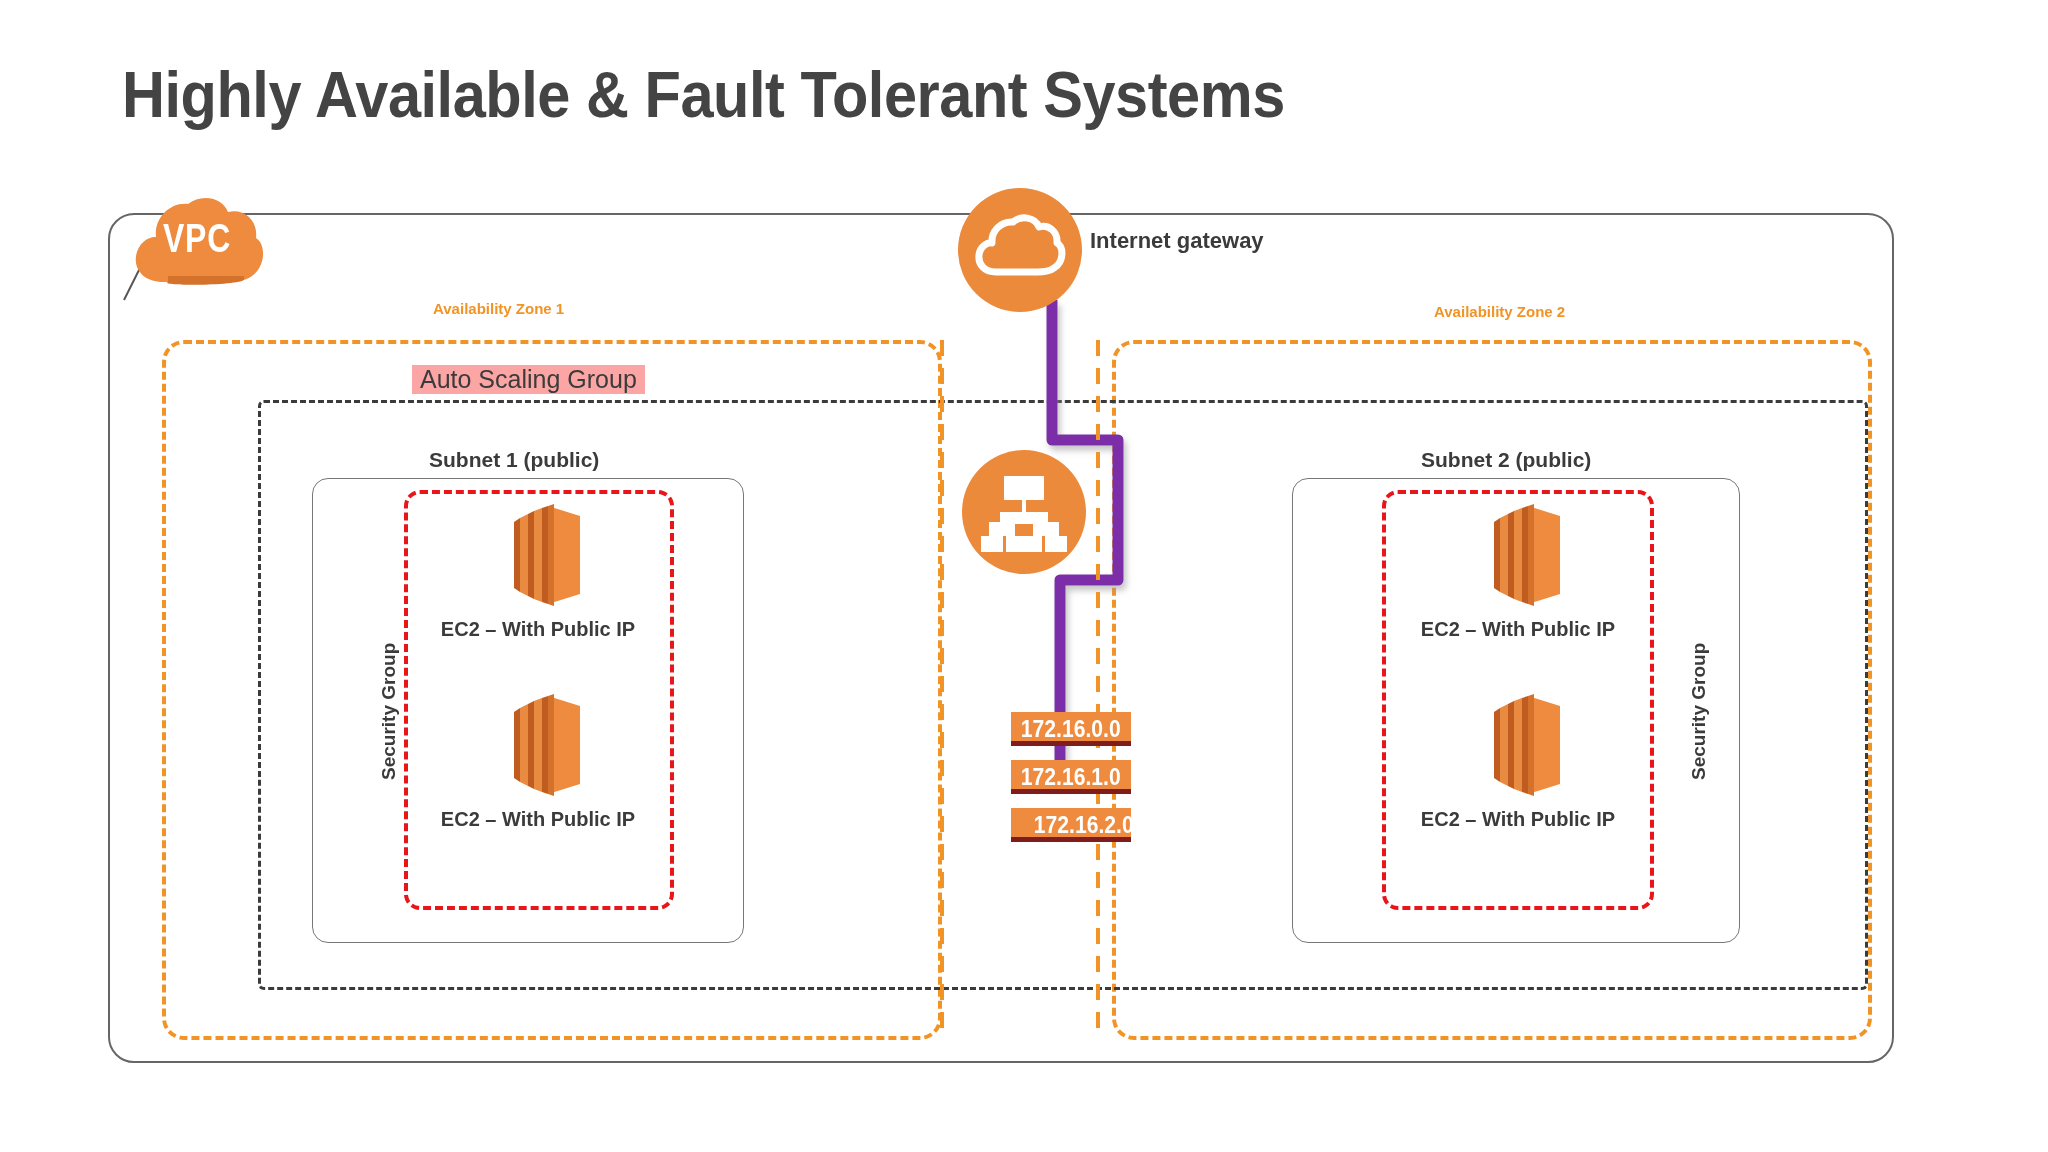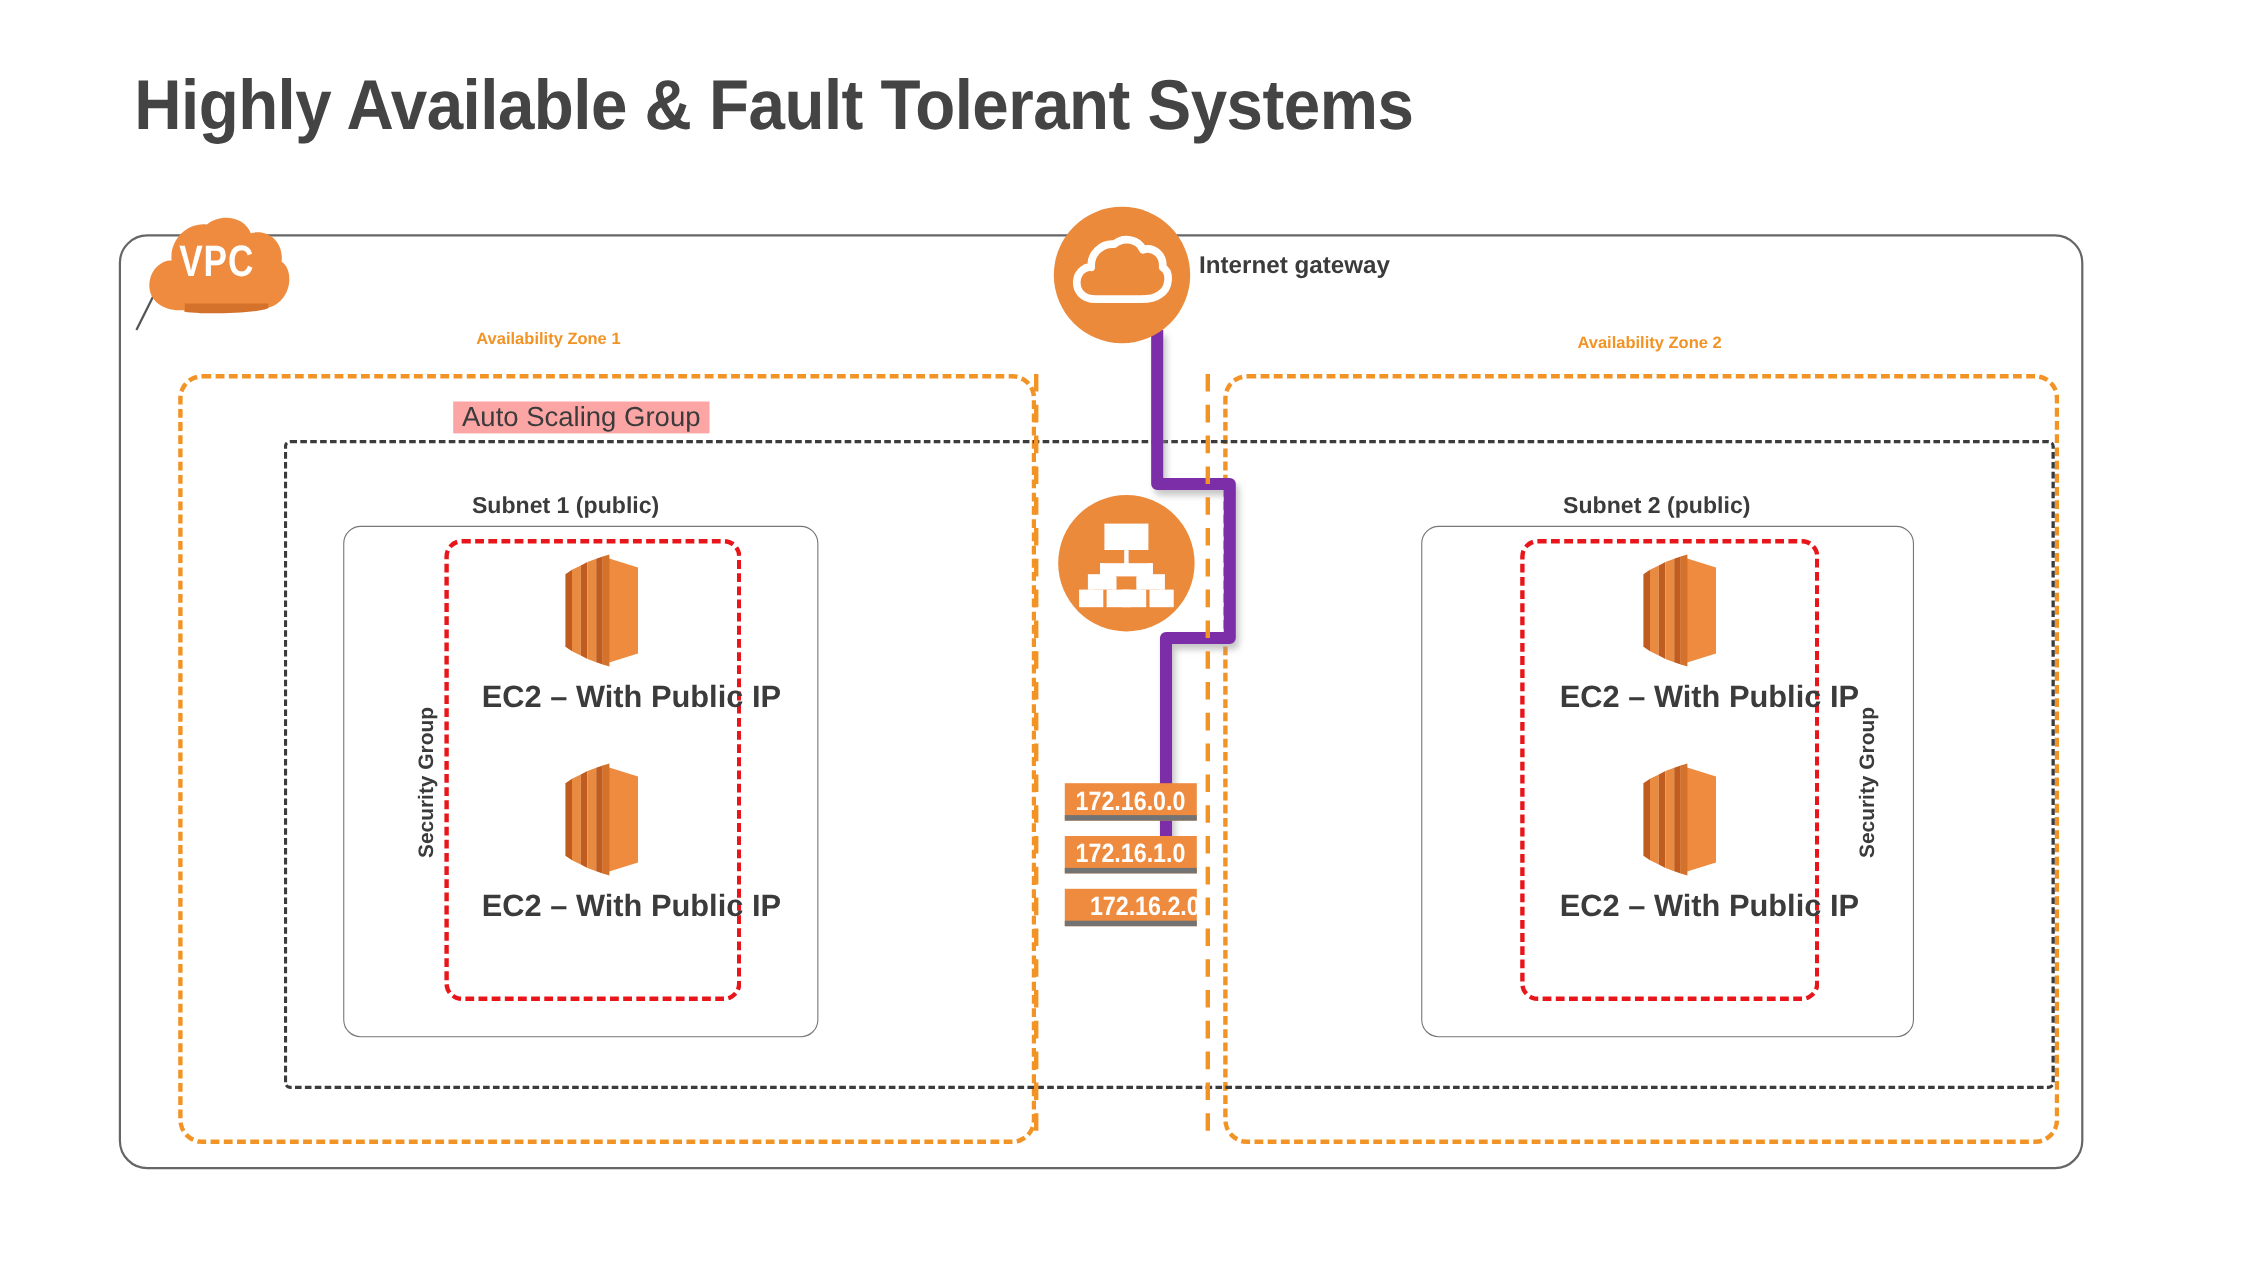--- a/index.html
+++ b/index.html
@@ -140,21 +140,21 @@
   }
   #sg1-label { left: 378px; top: 780px; }
   #sg2-label { left: 1688px; top: 780px; }
 
   
   .ec2 { position: absolute; width: 200px; }
   .ec2 .ec2-icon { position: relative; width: 108px; height: 110px; margin: 0 auto; }
   .ec2 .ec2-label {
     margin-top: 8px;
     text-align: center;
-    font-size: 28px;
+    font-size: 20px;
     font-weight: bold;
     color: #3B3B3B;
     white-space: nowrap;
   }
   #ec2-az1-a { left: 438px; top: 500px; }
   #ec2-az1-b { left: 438px; top: 690px; }
   #ec2-az2-a { left: 1418px; top: 500px; }
   #ec2-az2-b { left: 1418px; top: 690px; }
 
   
@@ -189,29 +189,30 @@
     width: 124px; height: 124px;
     border-radius: 50%;
     background: #EC8A3C;
   }
 
   
   .cidr-chip {
     position: absolute;
     width: 120px; height: 34px;
     background: #EE8B3E;
-    border-bottom: 5px solid #737373;
+    border-bottom: 5px solid #7f1d1d;
     color: #ffffff;
     font-size: 24px;
     font-weight: bold;
     line-height: 33px;
     text-align: center;
     letter-spacing: 0px;
     box-sizing: border-box;
     z-index: 30;
+    margin-left: 43px;
   }
   .cidr-chip span { display: inline-block; transform: scaleX(0.88); }
   #cidr-0 { left: 968px; top: 712px; }
   #cidr-1 { left: 968px; top: 760px; }
   #cidr-2 { left: 968px; top: 808px; padding-left: 16px; }
 
   
   #aws-logo {
     position: absolute;
     left: 1890px; top: 1048px;

